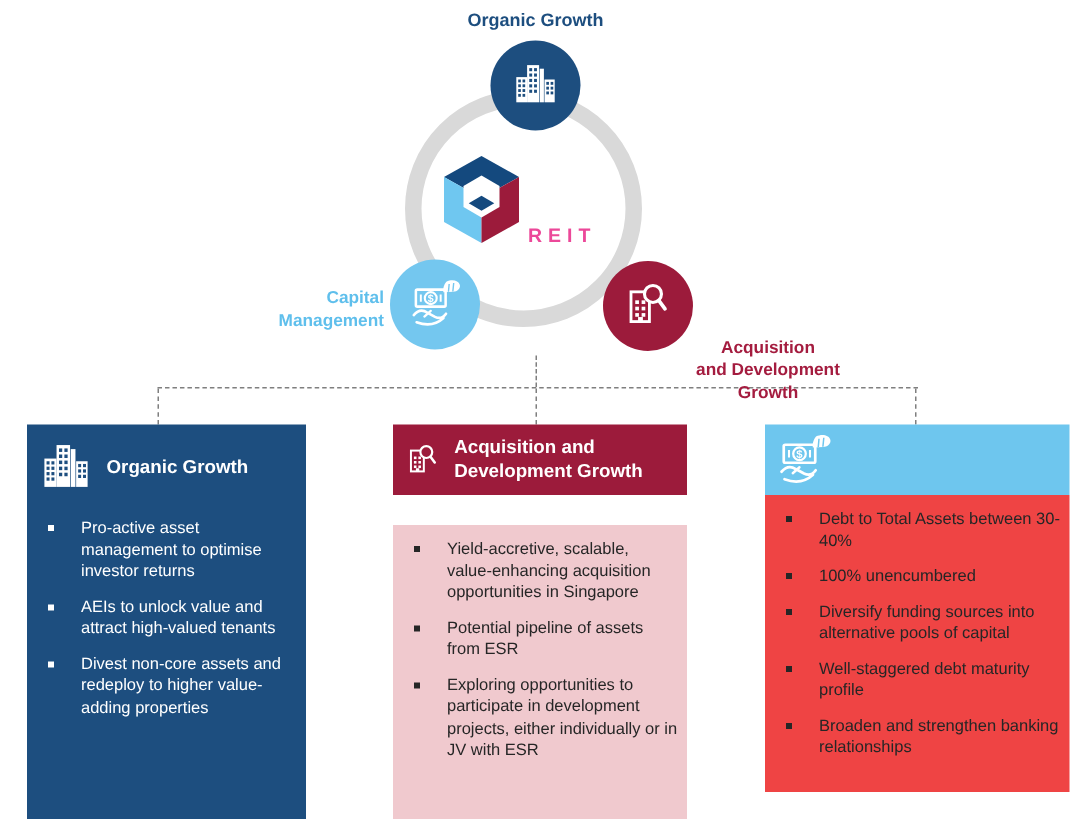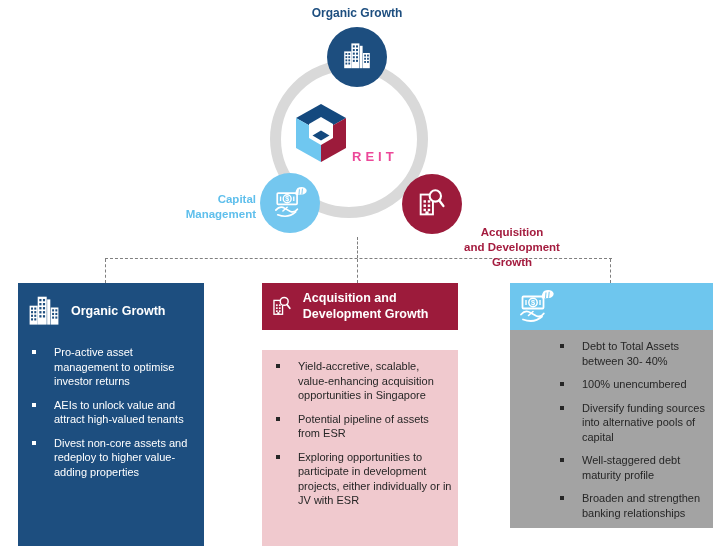--- a/index.html
+++ b/index.html
@@ -61,21 +61,21 @@
 
   .box-header { display: flex; align-items: center; gap: 9px; padding: 0 8px; height: 47px; }
   .box-organic .box-header { height: 50px; padding-top: 8px; }
   .box-acq .box-header { background: #9C1B3B; color: #ffffff; }
   .box-cap .box-header { background: #6EC6EE; color: #1F2A36; }
   .box-title { font-weight: bold; font-size: 12.5px; line-height: 1.22; }
   .box-cap .box-title { font-size: 13px; }
 
   .box-body { height: 198px; }
   .box-acq .box-body { background: #F0C9CE; margin-top: 20px; }
-  .box-cap .box-body { background: #a3a3a3; padding-left: 36px; }
+  .box-cap .box-body { background: #ef4444; }
 
   ul.bullets { list-style: none; margin: 0; padding: 9px 6px 0 0; }
   .box-organic ul.bullets { padding-top: 12px; }
   li.bullet {
     position: relative; padding-left: 36px; margin-bottom: 9px;
     font-size: 11px; line-height: 14.5px;
   }
   .box-acq li.bullet, .box-cap li.bullet { color: #262626; }
   li.bullet .sq {
     position: absolute; left: 14px; top: 5px; width: 4px; height: 4px;

